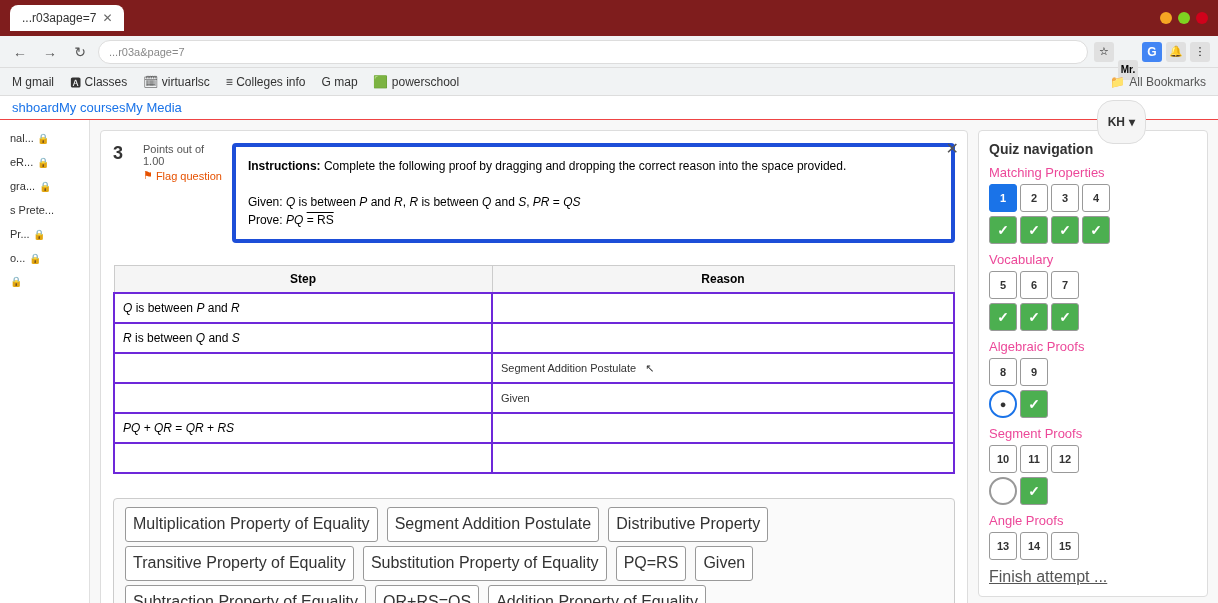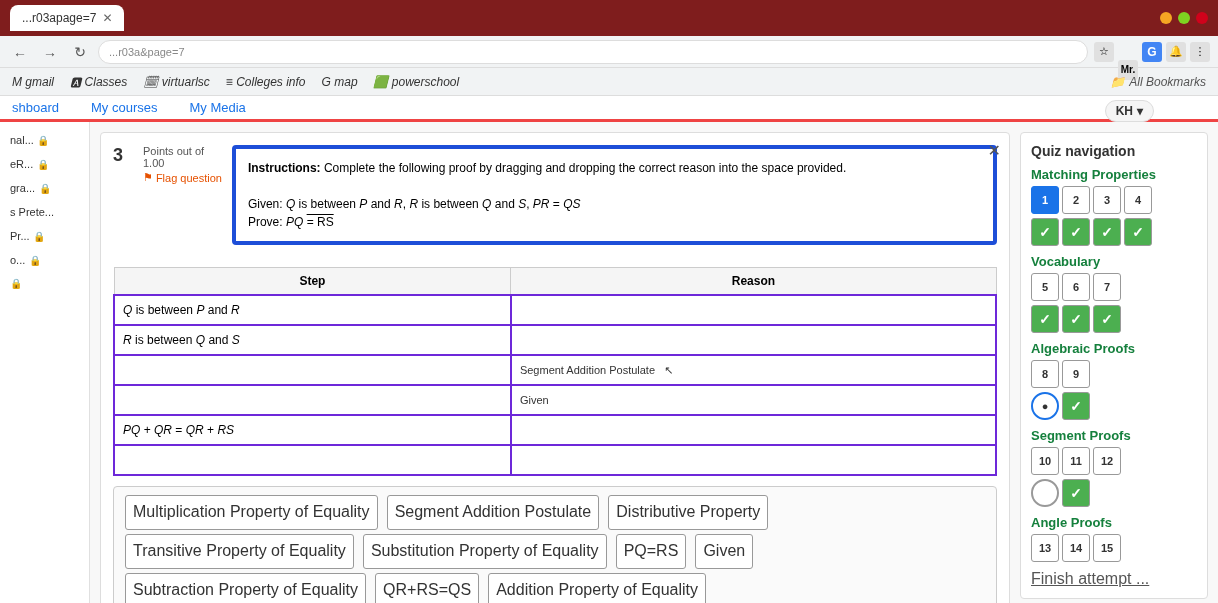--- a/index.html
+++ b/index.html
@@ -56,21 +56,20 @@
     .bookmark-bar {
       background: #f1f3f4;
       height: 28px;
       border-bottom: 1px solid #ddd;
       display: flex;
       align-items: center;
       padding: 0 12px;
       gap: 16px;
       font-size: 12px;
       color: #333;
-      font-style: italic;
     }
     .bookmark-item { cursor: pointer; color: #333; }
     .bookmark-right { margin-left: auto; font-size: 12px; color: #555; display: flex; align-items: center; gap: 4px; }
 
     
     .lms-layout {
       display: flex;
       height: calc(603px - 96px);
       background: #fff;
     }
@@ -93,25 +92,25 @@
       display: flex;
       align-items: center;
       gap: 4px;
       color: #333;
     }
     .sidebar-item .lock-icon { color: #888; font-size: 10px; }
 
     
     .lms-top-bar {
       background: #fff;
-      border-bottom: 3px solid #ef4444;
+      border-bottom: 1px solid #ef4444;
       padding: 4px 12px;
       display: flex;
       align-items: center;
-      gap: 32px;
+      gap: 0;
       font-size: 13px;
       color: #333;
     }
     .lms-top-bar a { color: #1a73e8; text-decoration: none; cursor: pointer; }
 
     
     .main-content {
       flex: 1;
       background: #f8f8f8;
       overflow-y: auto;
@@ -162,21 +161,21 @@
       border-radius: 4px;
       padding: 10px 12px;
       margin-bottom: 10px;
       font-size: 12px;
       line-height: 1.5;
     }
 
     .proof-table {
       width: 100%;
       border-collapse: collapse;
-      margin-bottom: 10px;
+      margin-bottom: 24px;
       font-size: 12px;
     }
     .proof-table th {
       background: #f5f5f5;
       border: 1px solid #ccc;
       padding: 6px 10px;
       text-align: center;
       font-weight: bold;
     }
     .proof-table td {
@@ -216,39 +215,39 @@
     .close-btn {
       position: absolute;
       top: 8px; right: 8px;
       cursor: pointer;
       font-size: 16px;
       color: #555;
     }
 
     
     .quiz-nav-panel {
-      width: 188px;
+      width: 230px;
       background: #fff;
       border: 1px solid #ddd;
       border-radius: 4px;
       padding: 10px;
       font-size: 12px;
       height: fit-content;
     }
     .quiz-nav-panel h3 {
       font-size: 14px;
       font-weight: bold;
       margin-bottom: 8px;
       color: #333;
     }
     .nav-section-title {
       font-size: 13px;
-      font-weight: bold;
+      font-weight: normal;
       margin: 8px 0 4px;
-      color: #15803d;
+      color: #ec4899;
     }
     .nav-grid {
       display: flex;
       gap: 3px;
       flex-wrap: wrap;
       margin-bottom: 4px;
     }
     .nav-cell {
       width: 28px; height: 28px;
       border: 1px solid #999;
@@ -276,25 +275,25 @@
       color: #555;
       margin-top: 8px;
       cursor: pointer;
       text-decoration: underline;
     }
 
     
     .user-badge {
       position: absolute;
       top: 4px;
-      right: 64px;
+      right: 72px;
       background: #f5f5f5;
       border: 1px solid #ddd;
       border-radius: 16px;
-      padding: 3px 10px;
+      padding: 14px 10px;
       font-size: 12px;
       font-weight: bold;
       display: flex;
       align-items: flex-start;
       gap: 4px;
       cursor: pointer;
     }
 
     
     .ext-icons {

